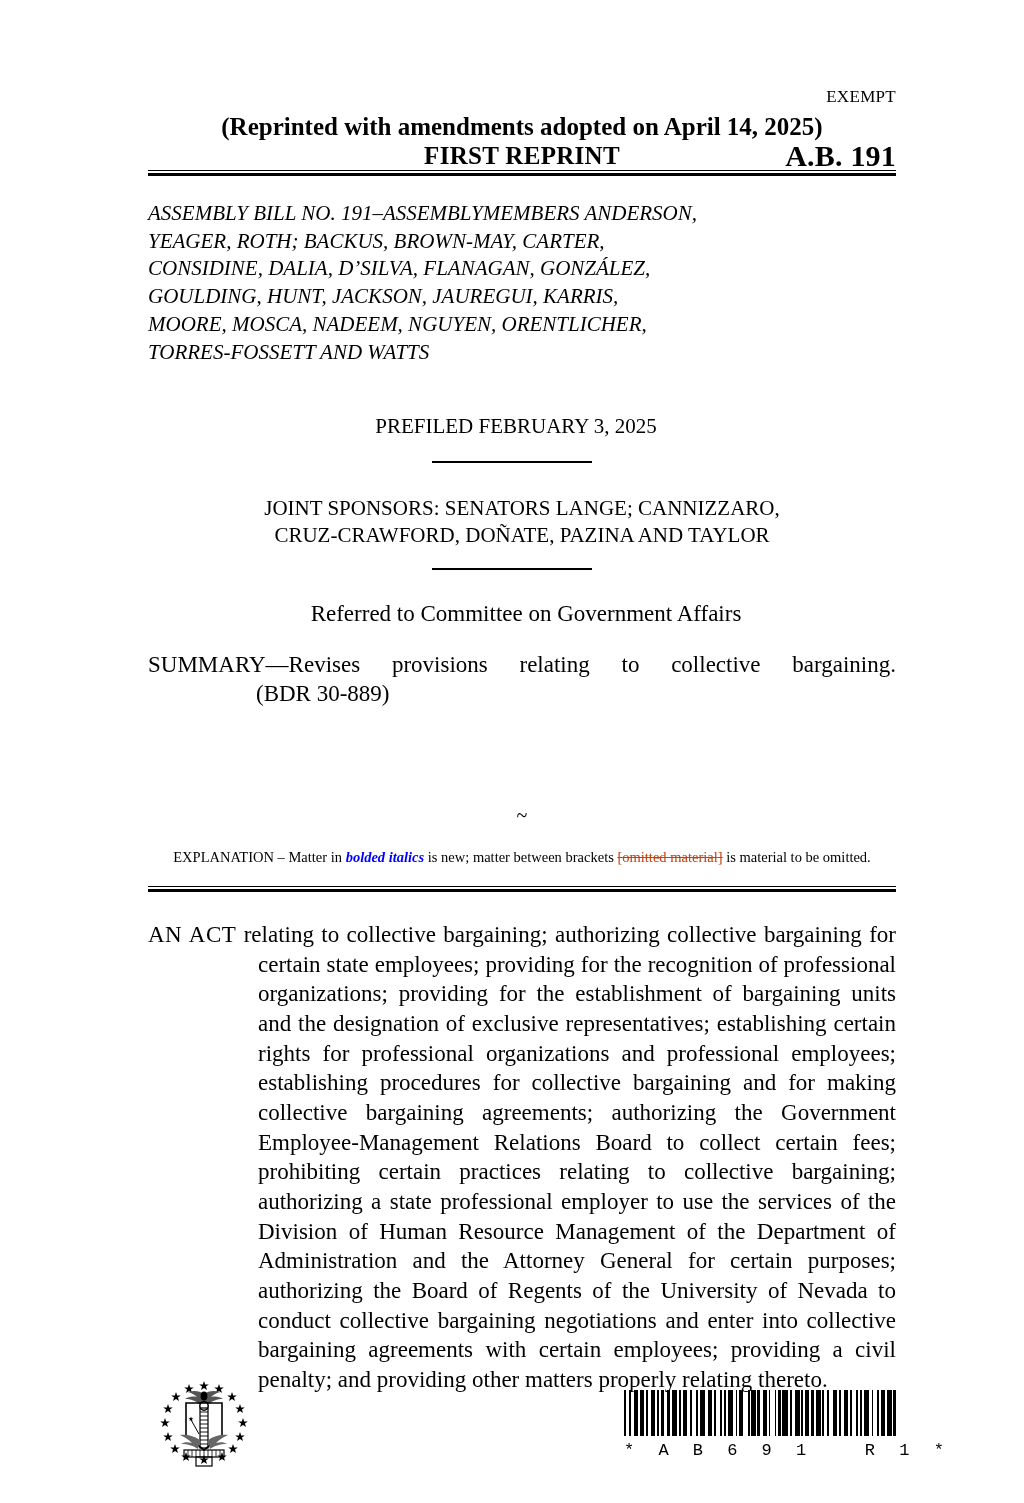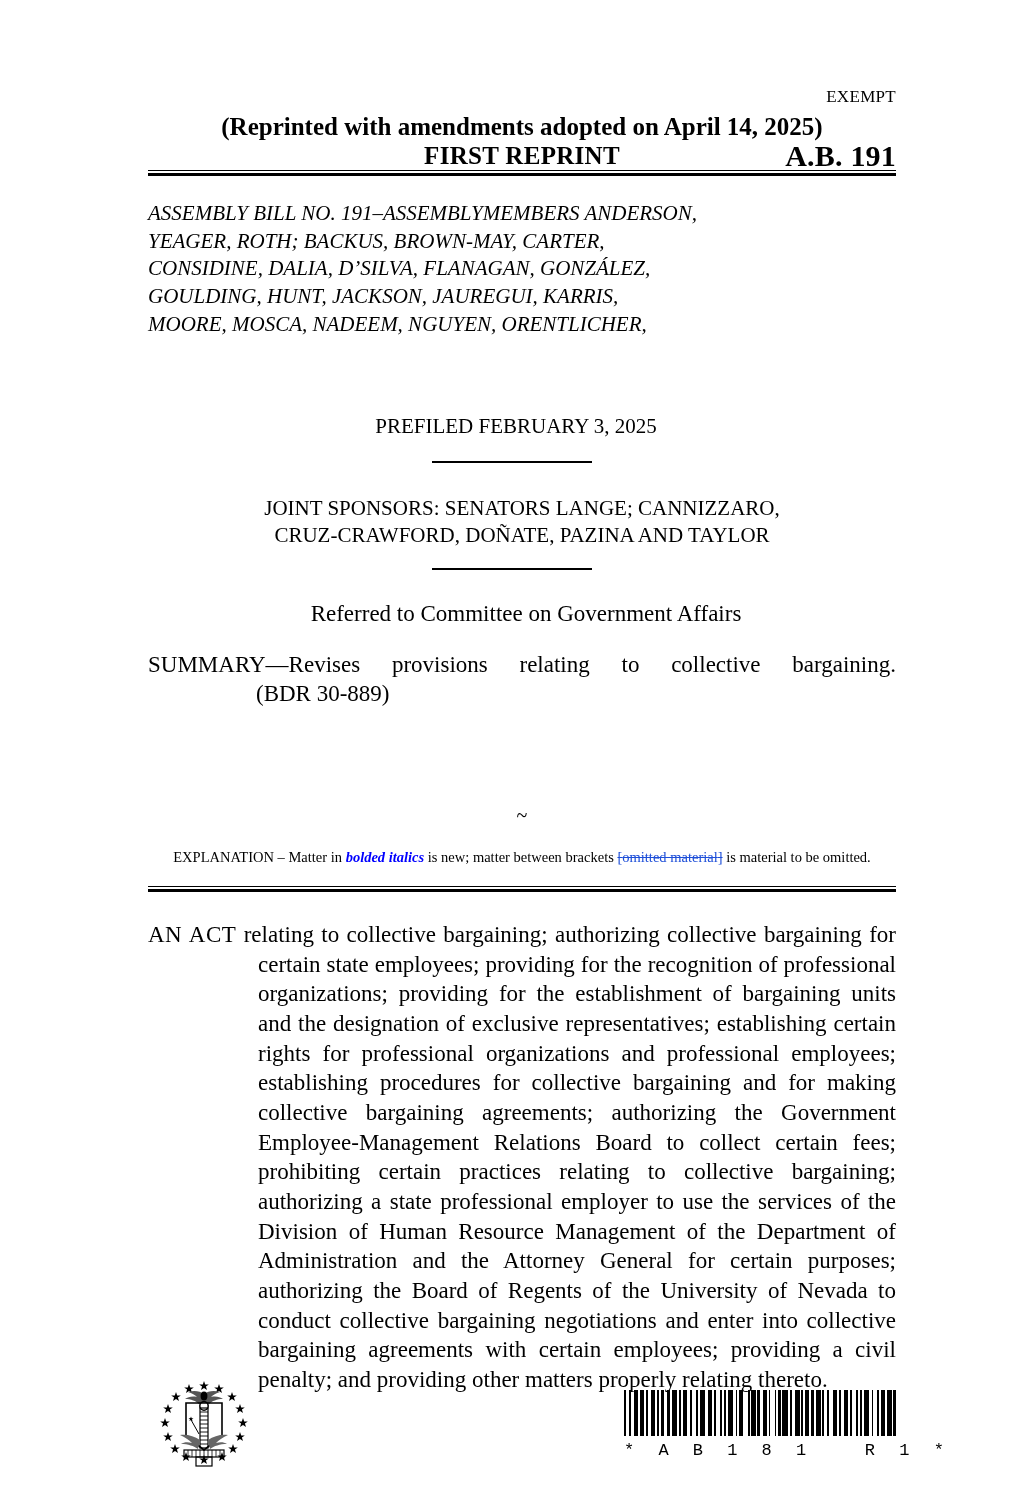--- a/index.html
+++ b/index.html
@@ -207,21 +207,21 @@
     text-align: center;
     font-size: 14.5px;
     line-height: 1.2;
   }
   .explanation .new-matter {
     color: #0000ff;
     font-weight: bold;
     font-style: italic;
   }
   .explanation .omitted {
-    color: #1d4ed8;
+    color: #c2410c;
     text-decoration: line-through;
   }
 
   
   .anact {
     position: absolute;
     left: 148px;
     right: 128px;
     top: 920px;
     font-size: 23px;
@@ -290,20 +290,21 @@
     <div class="thin"></div>
     <div class="thick"></div>
   </div>
 
   <div class="sponsor-block">
     <span class="hang">ASSEMBLY BILL NO. 191–ASSEMBLYMEMBERS ANDERSON,</span>
     <span class="hang">YEAGER, ROTH; BACKUS, BROWN-MAY, CARTER,</span>
     <span class="hang">CONSIDINE, DALIA, D’SILVA, FLANAGAN, GONZÁLEZ,</span>
     <span class="hang">GOULDING, HUNT, JACKSON, JAUREGUI, KARRIS,</span>
     <span class="hang">MOORE, MOSCA, NADEEM, NGUYEN, ORENTLICHER,</span>
+    <span class="hang">TORRES-FOSSETT AND WATTS</span>
   </div>
 
   <div class="prefiled">PREFILED FEBRUARY 3, 2025</div>
   <div class="short-rule" id="short-rule-1"></div>
 
   <div class="joint-sponsors">
     <div>JOINT SPONSORS: SENATORS LANGE; CANNIZZARO,</div>
     <div>CRUZ-CRAWFORD, DOÑATE, PAZINA AND TAYLOR</div>
   </div>
   <div class="short-rule" id="short-rule-2"></div>
@@ -520,16 +521,16 @@
         <i class="" style="width:2px"></i>
         <i class="sp" style="width:3px"></i>
         <i class="" style="width:3px"></i>
         <i class="" style="width:2px"></i>
         <i class="sp" style="width:2px"></i>
         <i class="" style="width:3px"></i>
         <i class="" style="width:2px"></i>
         <i class="sp" style="width:2px"></i>
         <i class="" style="width:3px"></i>
       </div>
-    <div class="barcode-text">* A B 1 8 1   R 1 *</div>
+    <div class="barcode-text">* A B 6 9 1   R 1 *</div>
   </div>
 
 </div>
 
 </body></html>

